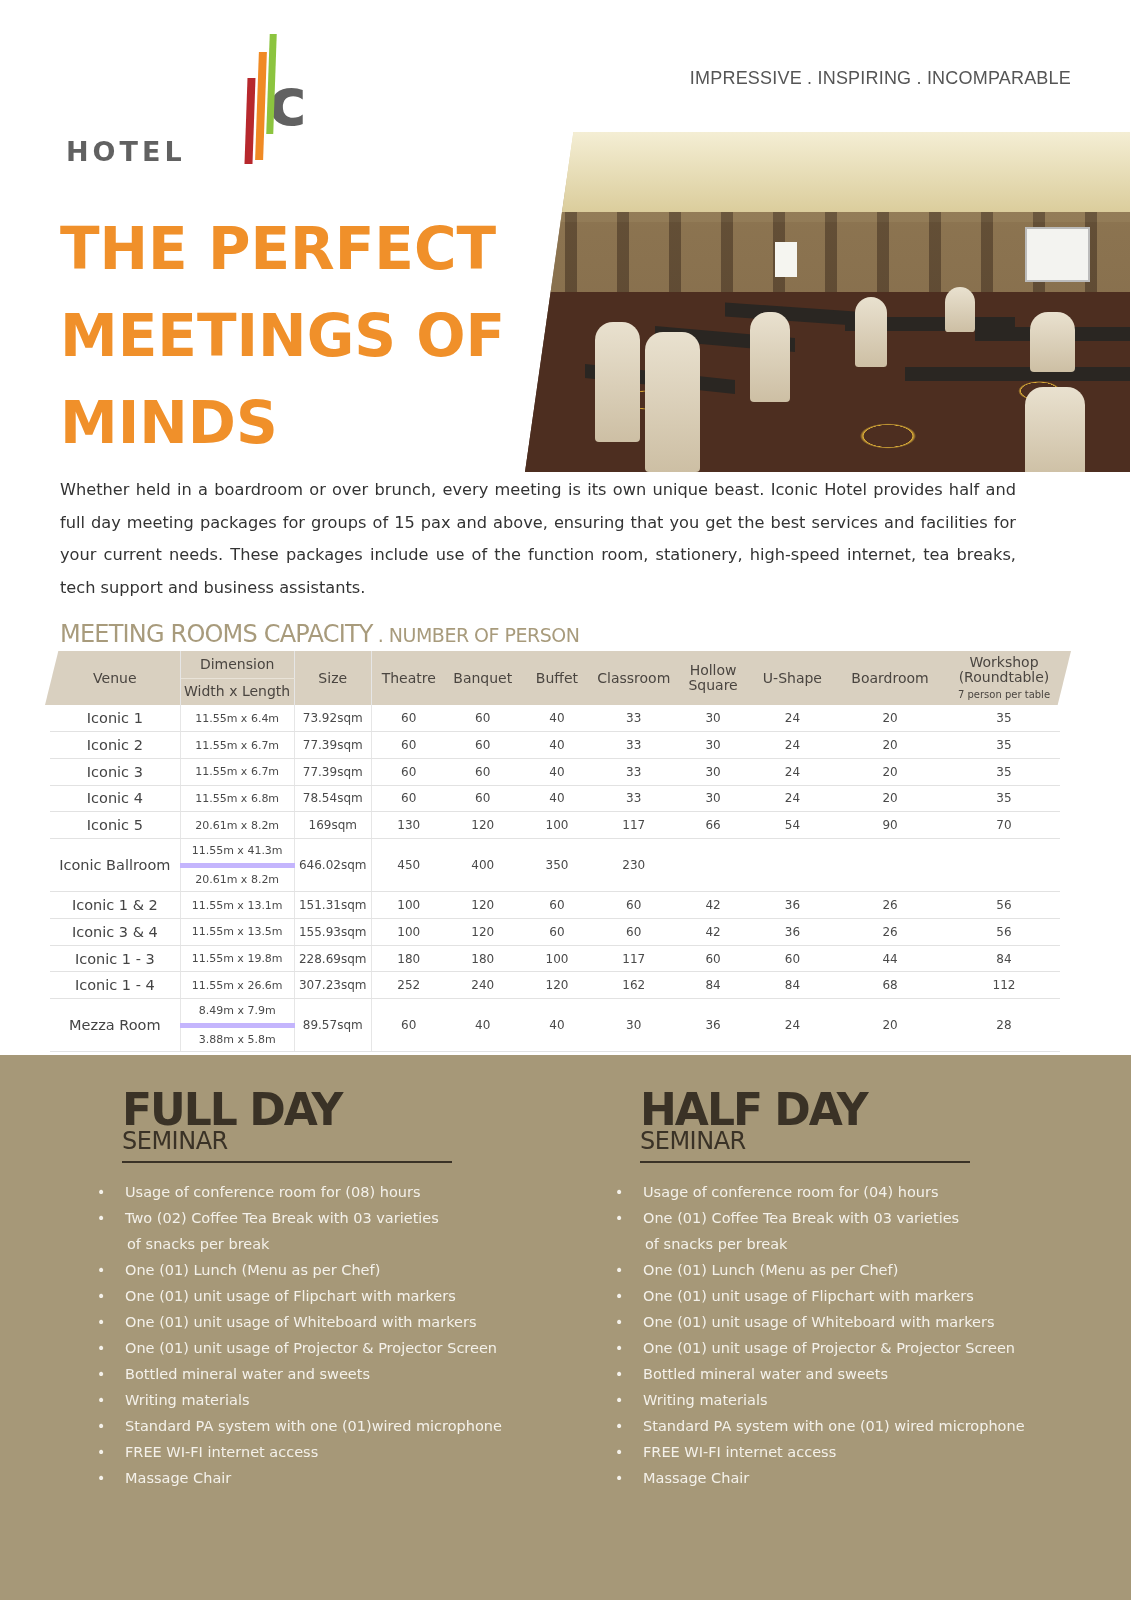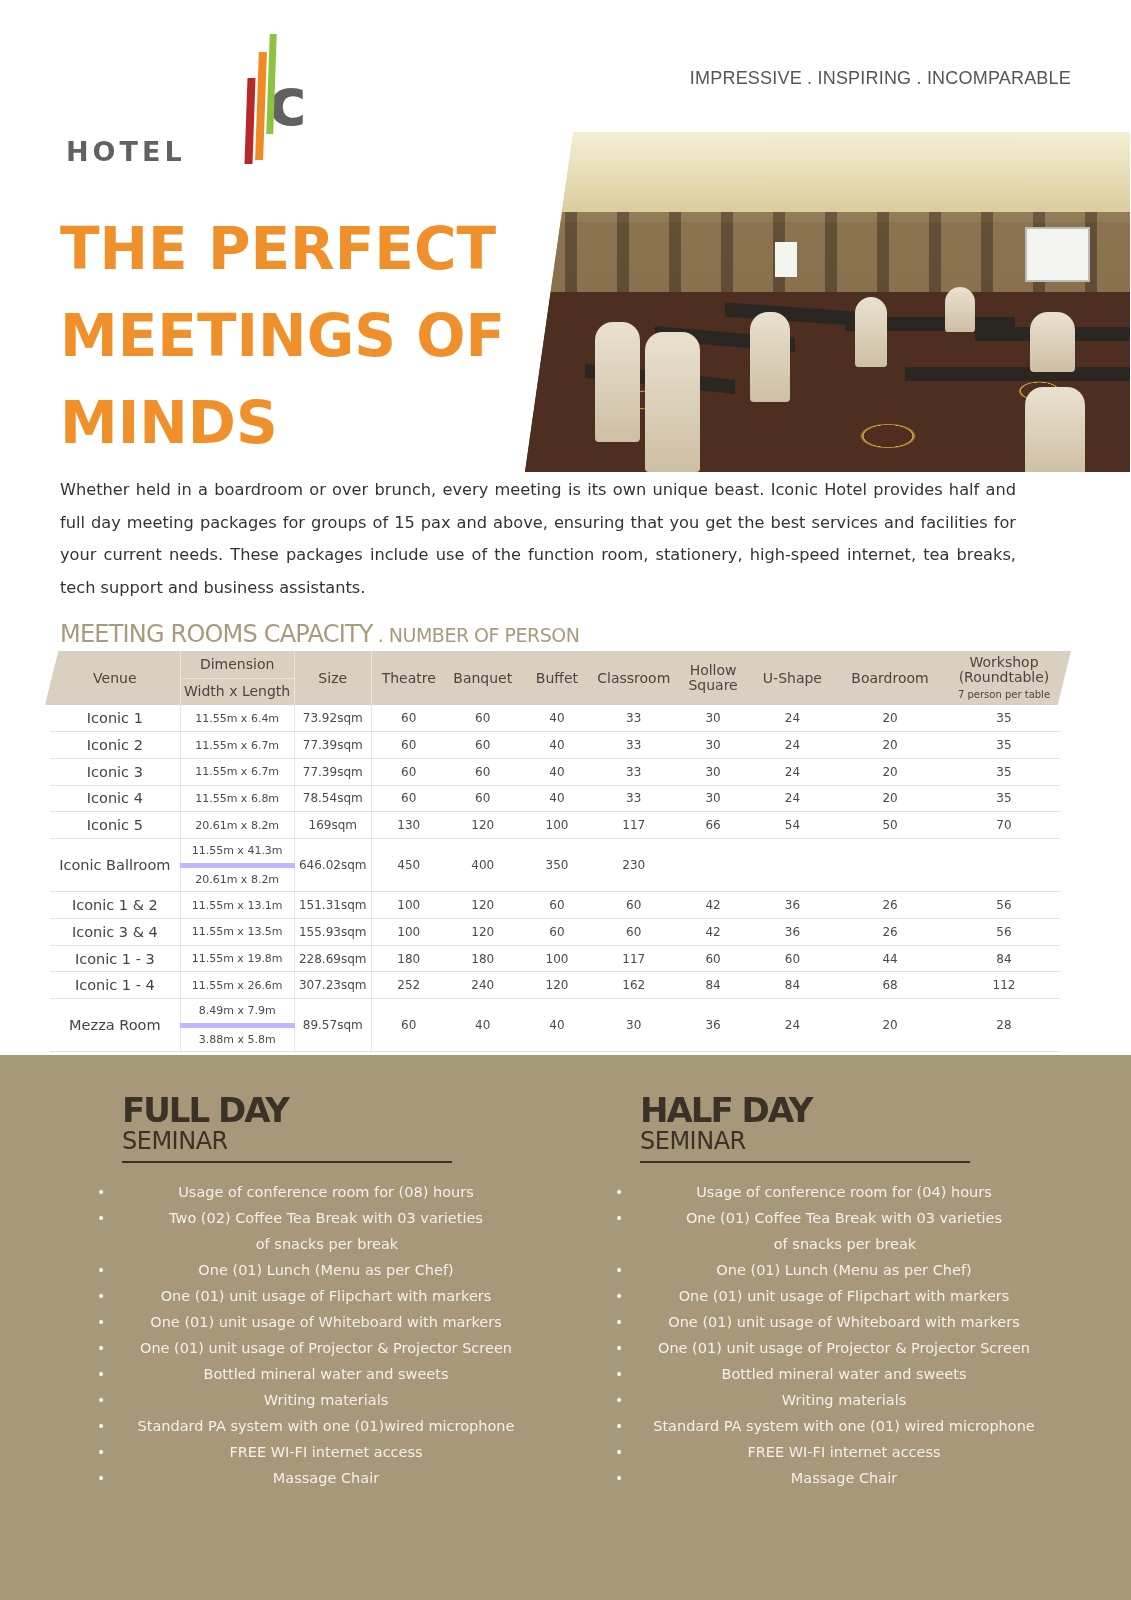--- a/index.html
+++ b/index.html
@@ -53,25 +53,25 @@
     table.cap td.inner { border-bottom: 5px solid #c4b5fd; }
     .th-small { font-size: 10px !important; }
     .col-venue { width: 128px; } .col-dim { width: 112px; } .col-size { width: 76px; }
     .col-n { width: 73px; } .col-cls { width: 78px; } .col-hs { width: 78px; } .col-us { width: 78px; } .col-br { width: 114px; } .col-ws { width: 110px; }
 
     
     .seminar-bg { position: absolute; left: 0; top: 1055px; width: 1131px; height: 545px; background: #a69878; }
     .sem { position: absolute; top: 1092px; }
     .sem.full { left: 122px; width: 330px; }
     .sem.half { left: 640px; width: 330px; }
-    .sem .big { font-family: "DejaVu Sans", sans-serif; font-weight: bold; font-size: 34px; line-height: 36px; color: #3a3226; letter-spacing: -2px; }
+    .sem .big { font-family: "DejaVu Sans", sans-serif; font-weight: bold; font-size: 44px; line-height: 36px; color: #3a3226; letter-spacing: -2px; }
     .sem .small { font-family: "DejaVu Sans", sans-serif; font-size: 24px; line-height: 26px; color: #3a3226; letter-spacing: -0.5px; }
     .sem .rule { height: 2px; background: #3a3226; margin-top: 7px; width: 330px; }
     .sem ul { list-style: none; margin-top: 16px; margin-left: -25px; width: 430px; }
-    .sem li { position: relative; padding-left: 28px; font-family: "DejaVu Sans", sans-serif; font-size: 14.5px; line-height: 26px; color: #f4f1ea; white-space: nowrap; text-align: center; }
+    .sem li { position: relative; padding-left: 28px; font-family: "DejaVu Sans", sans-serif; font-size: 14.5px; line-height: 26px; color: #f4f1ea; white-space: nowrap; }
     .sem li::before { content: "\2022"; position: absolute; left: 0; top: 0; color: #f4f1ea; font-size: 14px; }
     .sem li.cont::before { content: ""; }
     .sem li.cont { padding-left: 30px; }
   </style>
 </head>
 <body>
 
 <div class="logo">
   <div class="logo-word" style="left:206px">
     <span>c</span>
@@ -215,21 +215,21 @@
       <tr>
         <td class="venue vdiv">Iconic 5</td>
         <td class="dim vdiv">20.61m x 8.2m</td>
         <td class="vdiv">169sqm</td>
         <td>130</td>
         <td>120</td>
         <td>100</td>
         <td>117</td>
         <td>66</td>
         <td>54</td>
-        <td>50</td>
+        <td>90</td>
         <td>70</td>
       </tr>
       <tr>
         <td class="venue vdiv" rowspan="2">Iconic Ballroom</td>
         <td class="dim vdiv inner">11.55m x 41.3m</td>
         <td class="vdiv" rowspan="2">646.02sqm</td>
         <td rowspan="2">450</td>
         <td rowspan="2">400</td>
         <td rowspan="2">350</td>
         <td rowspan="2">230</td>

